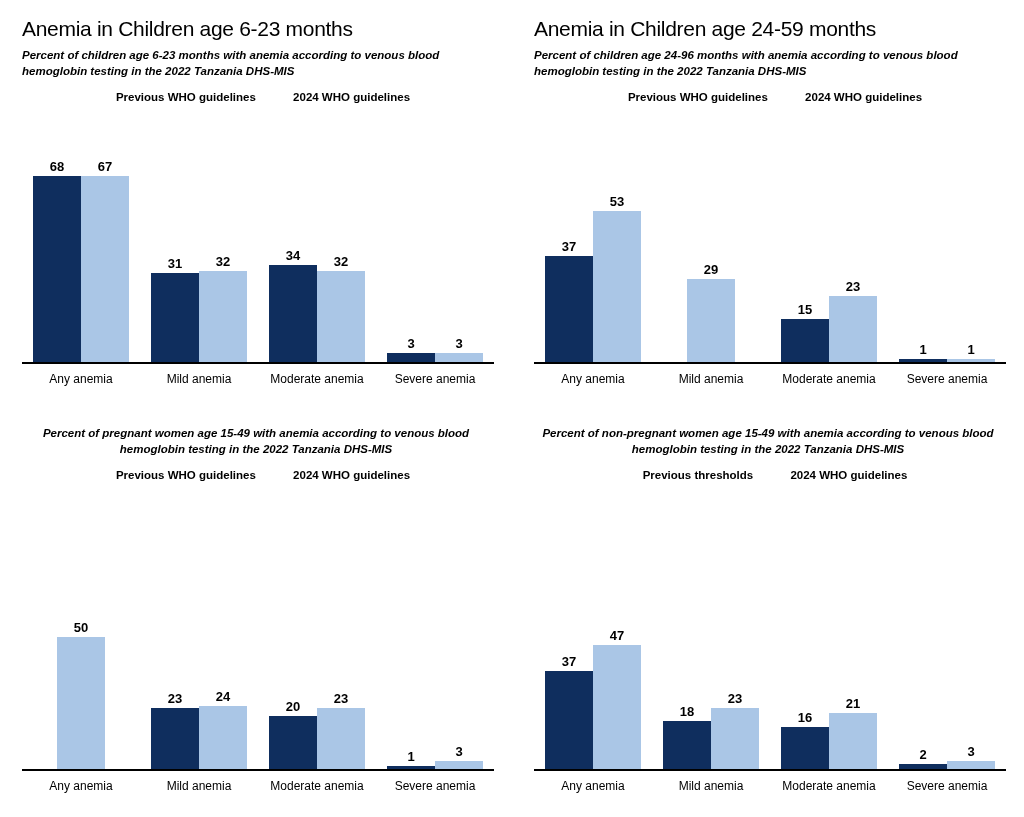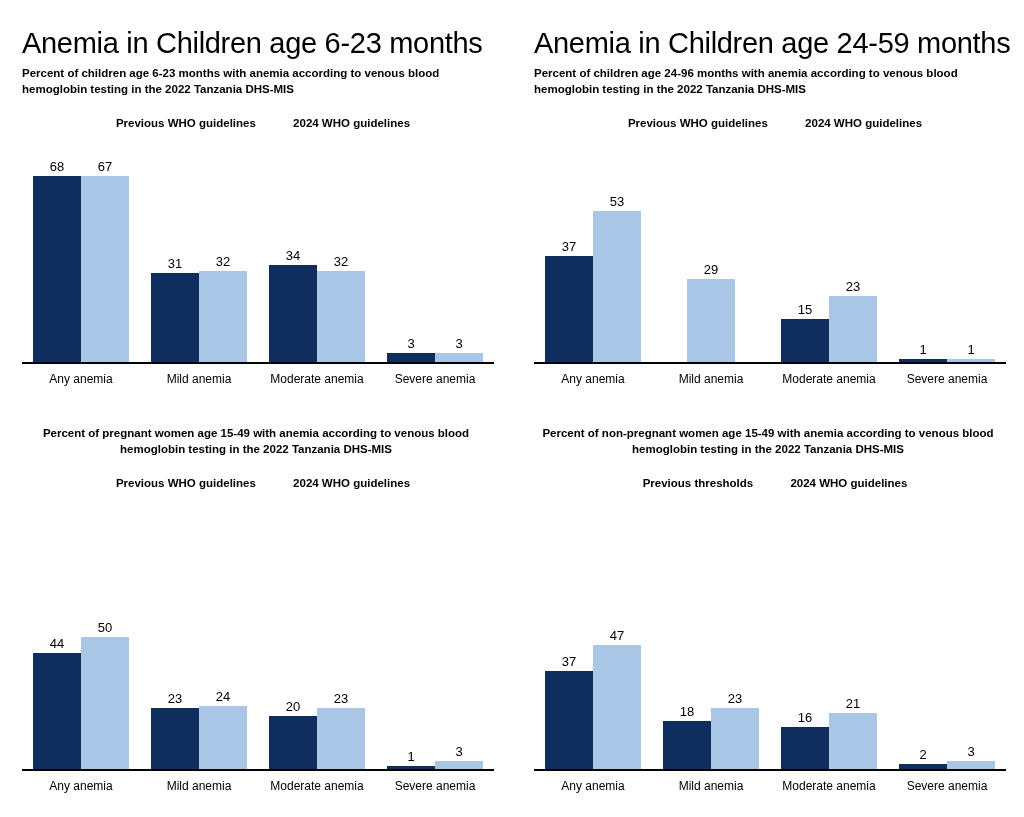--- a/index.html
+++ b/index.html
@@ -25,42 +25,43 @@
     position: relative;
     box-sizing: border-box;
     padding: 18px 22px 10px 22px;
   }
   .panel.center-title .title,
   .panel.center-title .subtitle,
   .panel.center-title .legend {
     text-align: center;
   }
   .title {
-    font-size: 29px;
+    font-size: 21px;
     font-weight: 400;
     letter-spacing: -0.3px;
     line-height: 1.05;
-    margin: 10px 0 8px 0;
+    margin: 0 0 8px 0;
     white-space: nowrap;
   }
   .subtitle {
     font-size: 11.5px;
+    font-style: italic;
     font-weight: 700;
     line-height: 1.35;
     margin: 0 0 12px 0;
   }
   .legend {
     font-size: 11.5px;
     font-weight: 700;
     margin: 0 0 6px 0;
     text-align: center;
   }
   .legend .item {
     display: inline-block;
-    margin: 8px 10px;
+    margin: 0 10px;
     white-space: nowrap;
   }
   .legend .swatch {
     display: inline-block;
     width: 9px;
     height: 9px;
     margin-right: 5px;
     vertical-align: baseline;
     position: relative;
     top: 0px;
@@ -112,21 +113,21 @@
   }
   .bar {
     width: 48px;
     background: #0f2e5e;
   }
   .bar.light {
     background: #aac6e6;
   }
   .bar-label {
     font-size: 13px;
-    font-weight: 400;
+    font-weight: 700;
     margin-bottom: 3px;
     line-height: 1;
   }
   .cat-labels {
     position: absolute;
     left: 22px;
     right: 18px;
     bottom: 22px;
     display: flex;
   }
@@ -265,24 +266,20 @@
   <div class="panel center-title">
     <div class="subtitle">Percent of pregnant women age 15-49 with anemia according to venous blood hemoglobin testing in the 2022 Tanzania DHS-MIS</div>
     <div class="legend">
       <span class="item"><span class="swatch"></span><span>Previous WHO guidelines</span></span>
       <span class="item"><span class="swatch light"></span><span>2024 WHO guidelines</span></span>
     </div>
     <div class="plot">
       <div class="groups">
           <div class="group">
             <div class="bar-wrap">
-              <div class="bar-label">44</div>
-              <div class="bar" style="height: 116px;"></div>
-            </div>
-            <div class="bar-wrap">
               <div class="bar-label">50</div>
               <div class="bar light" style="height: 132px;"></div>
             </div>
           </div>
           <div class="group">
             <div class="bar-wrap">
               <div class="bar-label">23</div>
               <div class="bar" style="height: 61px;"></div>
             </div>
             <div class="bar-wrap">

